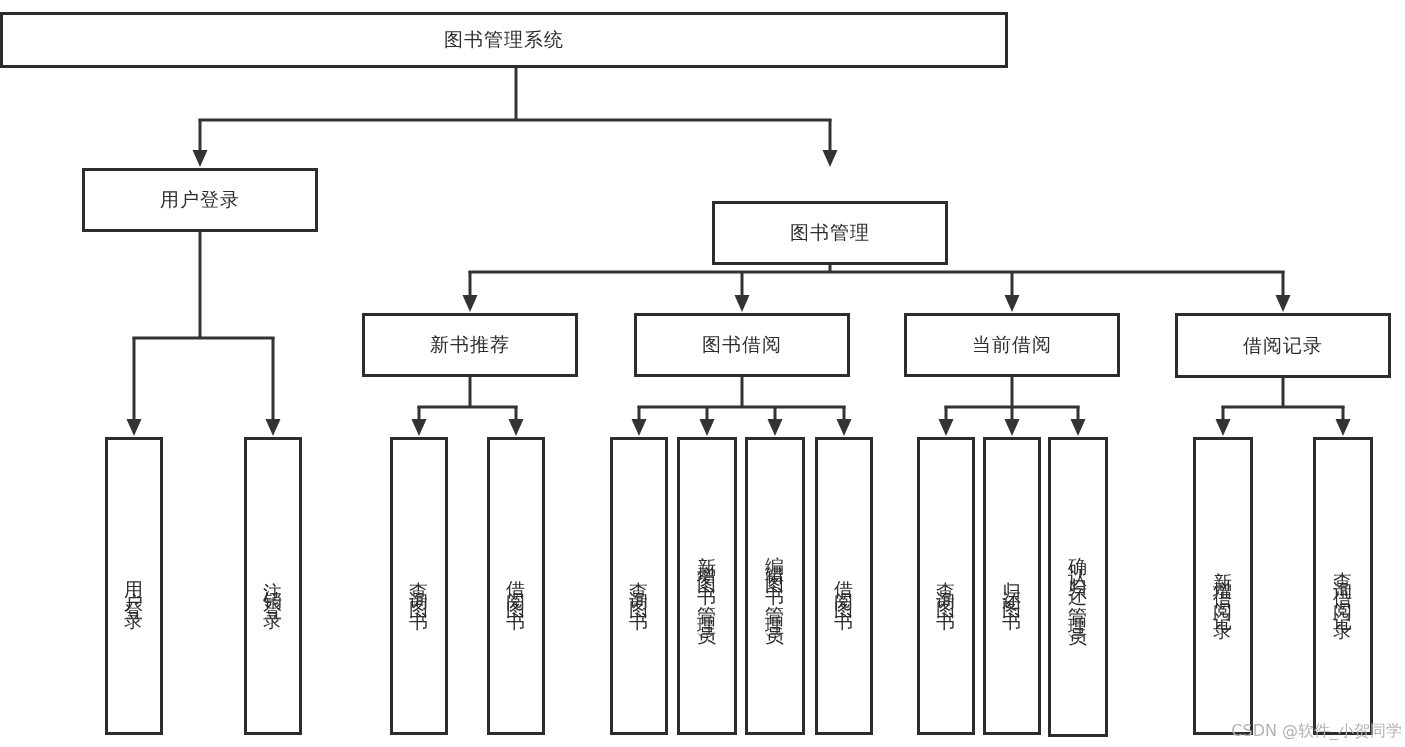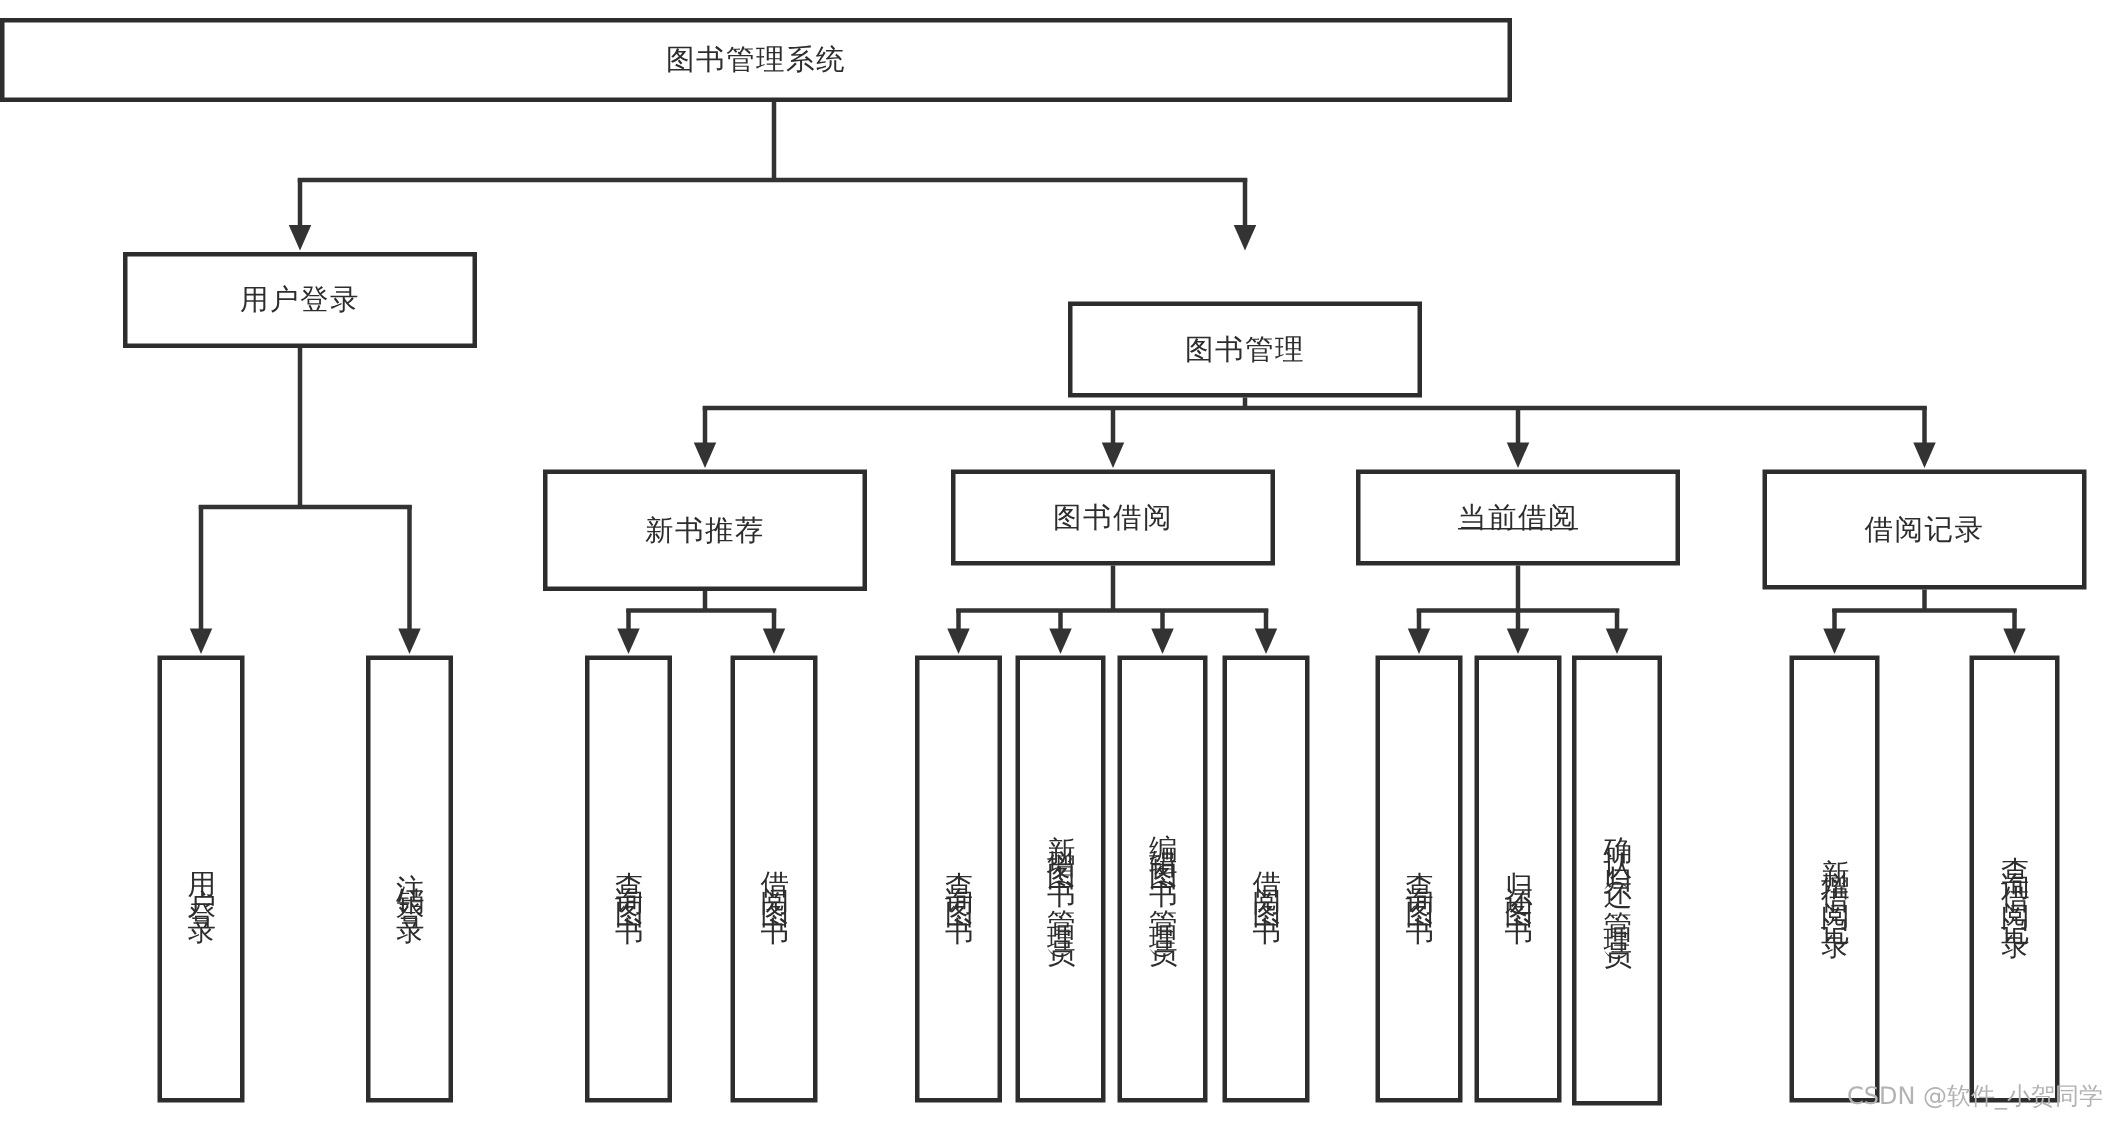--- a/index.html
+++ b/index.html
@@ -125,30 +125,30 @@
     <span class="h-label">图书管理系统</span>
   </div>
 
   <div class="node" style="left:82px; top:168px; width:236px; height:64px;">
     <span class="h-label">用户登录</span>
   </div>
   <div class="node" style="left:712px; top:168px; width:236px; height:64px;margin-top:33px;">
     <span class="h-label">图书管理</span>
   </div>
 
-  <div class="node" style="left:362px; top:313px; width:216px; height:81px;justify-content:center;">
+  <div class="node" style="left:362px; top:313px; width:216px; height:64px;justify-content:center;">
     <span class="h-label">新书推荐</span>
   </div>
   <div class="node" style="left:634px; top:313px; width:216px; height:64px;text-align:right;">
     <span class="h-label">图书借阅</span>
   </div>
-  <div class="node" style="left:904px; top:313px; width:216px; height:64px;text-decoration:underline;">
+  <div class="node" style="left:904px; top:313px; width:216px; height:64px;">
     <span class="h-label">当前借阅</span>
   </div>
-  <div class="node" style="left:1175px; top:313px; width:216px; height:80px;">
+  <div class="node" style="left:1175px; top:313px; width:216px; height:65px;">
     <span class="h-label">借阅记录</span>
   </div>
 
   <div class="node leaf" style="left:105px; top:437px; width:58px; height:298px;">
     <span class="v-label">用户登录</span>
   </div>
   <div class="node leaf" style="left:244px; top:437px; width:58px; height:298px;">
     <span class="v-label">注销登录</span>
   </div>
 

